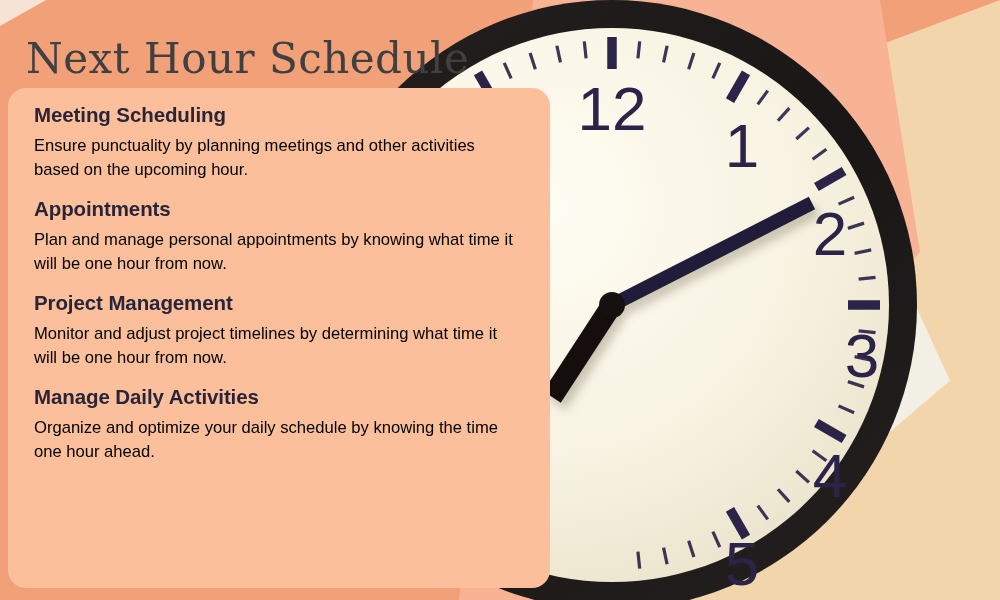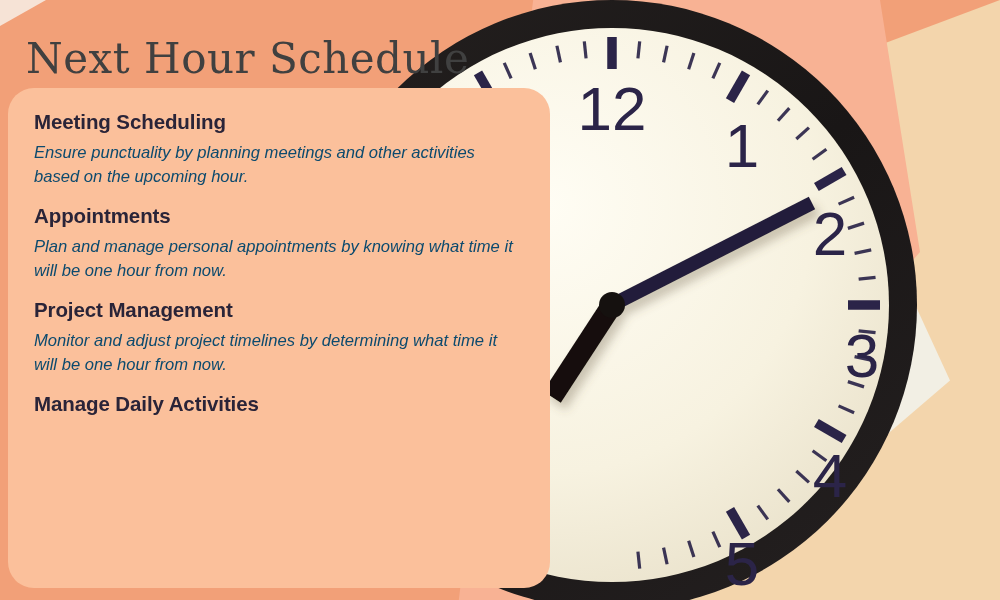--- a/index.html
+++ b/index.html
@@ -76,40 +76,39 @@
     letter-spacing:.5px;
     color:#404040;
     white-space:nowrap;
   }
 
   #card {
     position:absolute;
     left:8px; top:88px;
     width:542px; height:500px;
     background:#FBC09B;
-    border-radius:26px;
-    padding:22px 26px 0 26px;
+    border-radius:18px;
+    padding:15px 26px 0 26px;
   }
 
   .section { margin-bottom:16px; }
   .section:last-child { margin-bottom:6px; }
 
   .sec-head {
     font-size:20.5px;
     font-weight:bold;
     color:#2A2438;
     letter-spacing:-0.1px;
     margin-bottom:7px;
   }
   .sec-body {
     font-size:16.6px;
     line-height:1.42;
-    color:#0c4a6e;
+    color:#000000;
     max-width:525px;
-    font-style:italic;
   }
 </style>
 </head>
 <body>
 
 <div id="stage">
 
   <div class="bg-layer">
     <div class="bg-tan"></div>
     <div class="bg-cream"></div>
@@ -217,16 +216,17 @@
       <div class="sec-body">Plan and manage personal appointments by knowing what time it will be one hour from now.</div>
     </div>
 
     <div class="section">
       <div class="sec-head">Project Management</div>
       <div class="sec-body">Monitor and adjust project timelines by determining what time it will be one hour from now.</div>
     </div>
 
     <div class="section">
       <div class="sec-head">Manage Daily Activities</div>
+      <div class="sec-body">Organize and optimize your daily schedule by knowing the time one hour ahead.</div>
     </div>
 
   </div>
 </div>
 
 </body></html>

